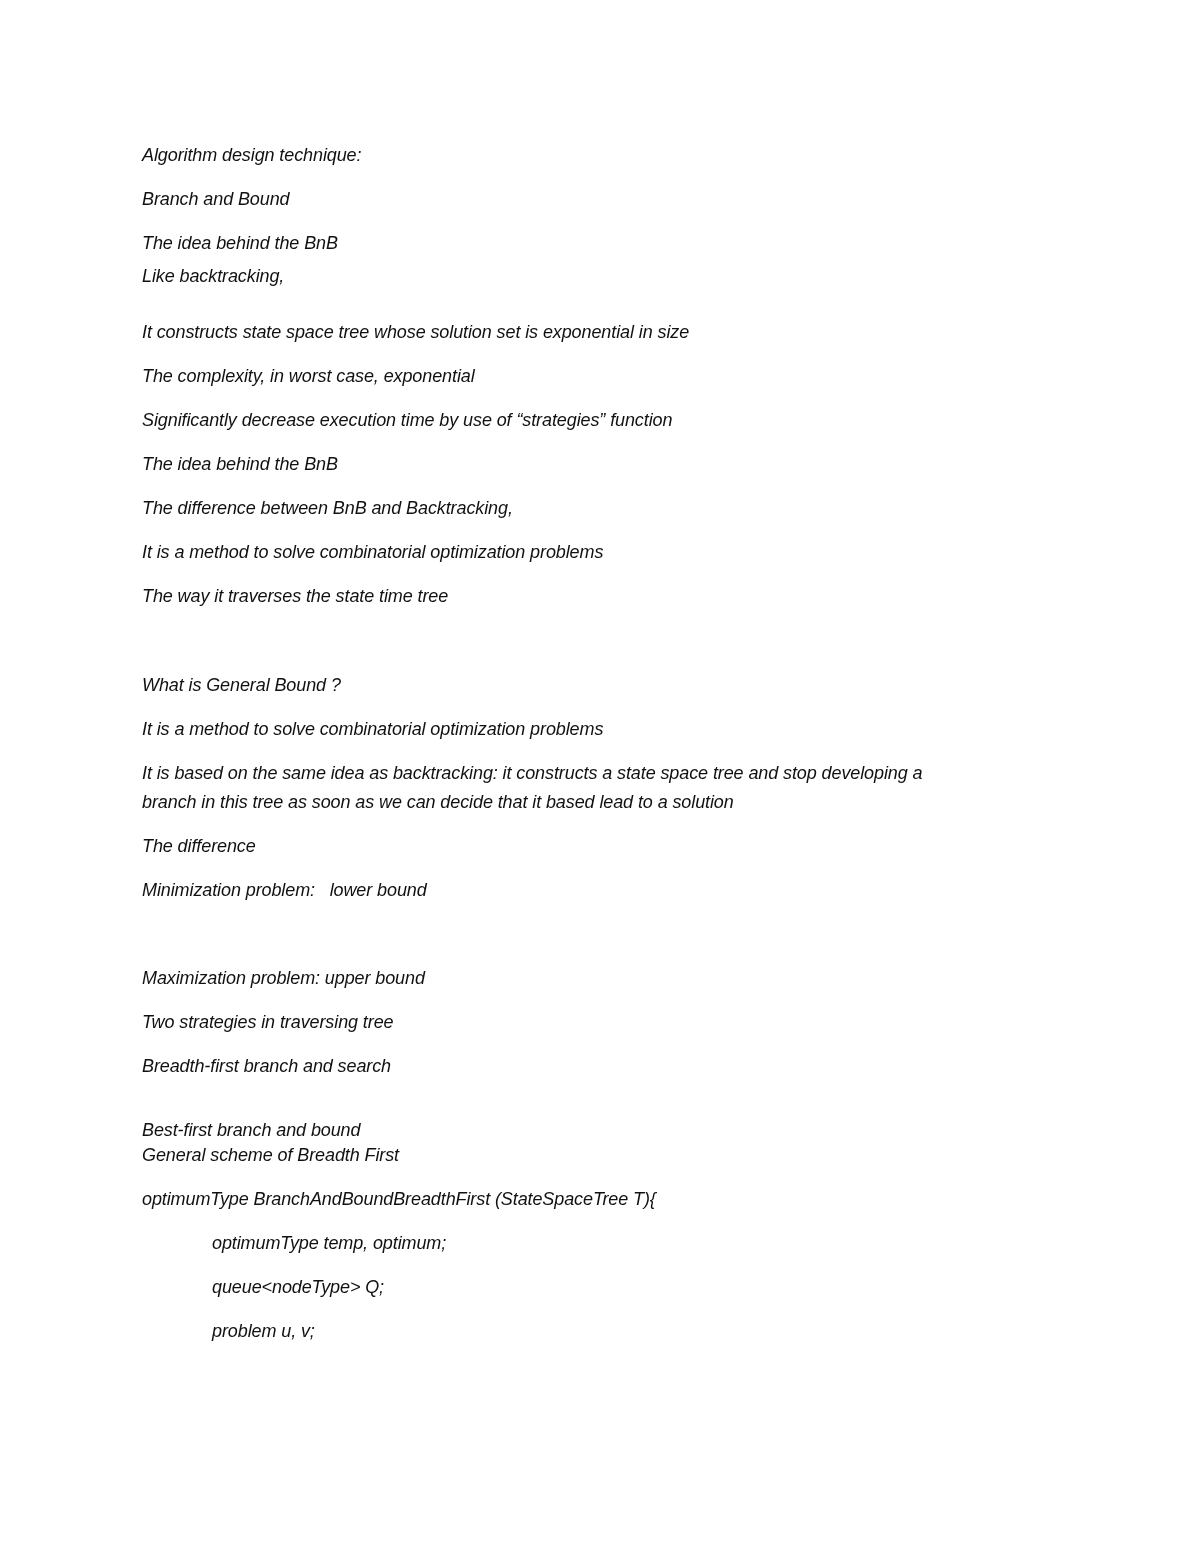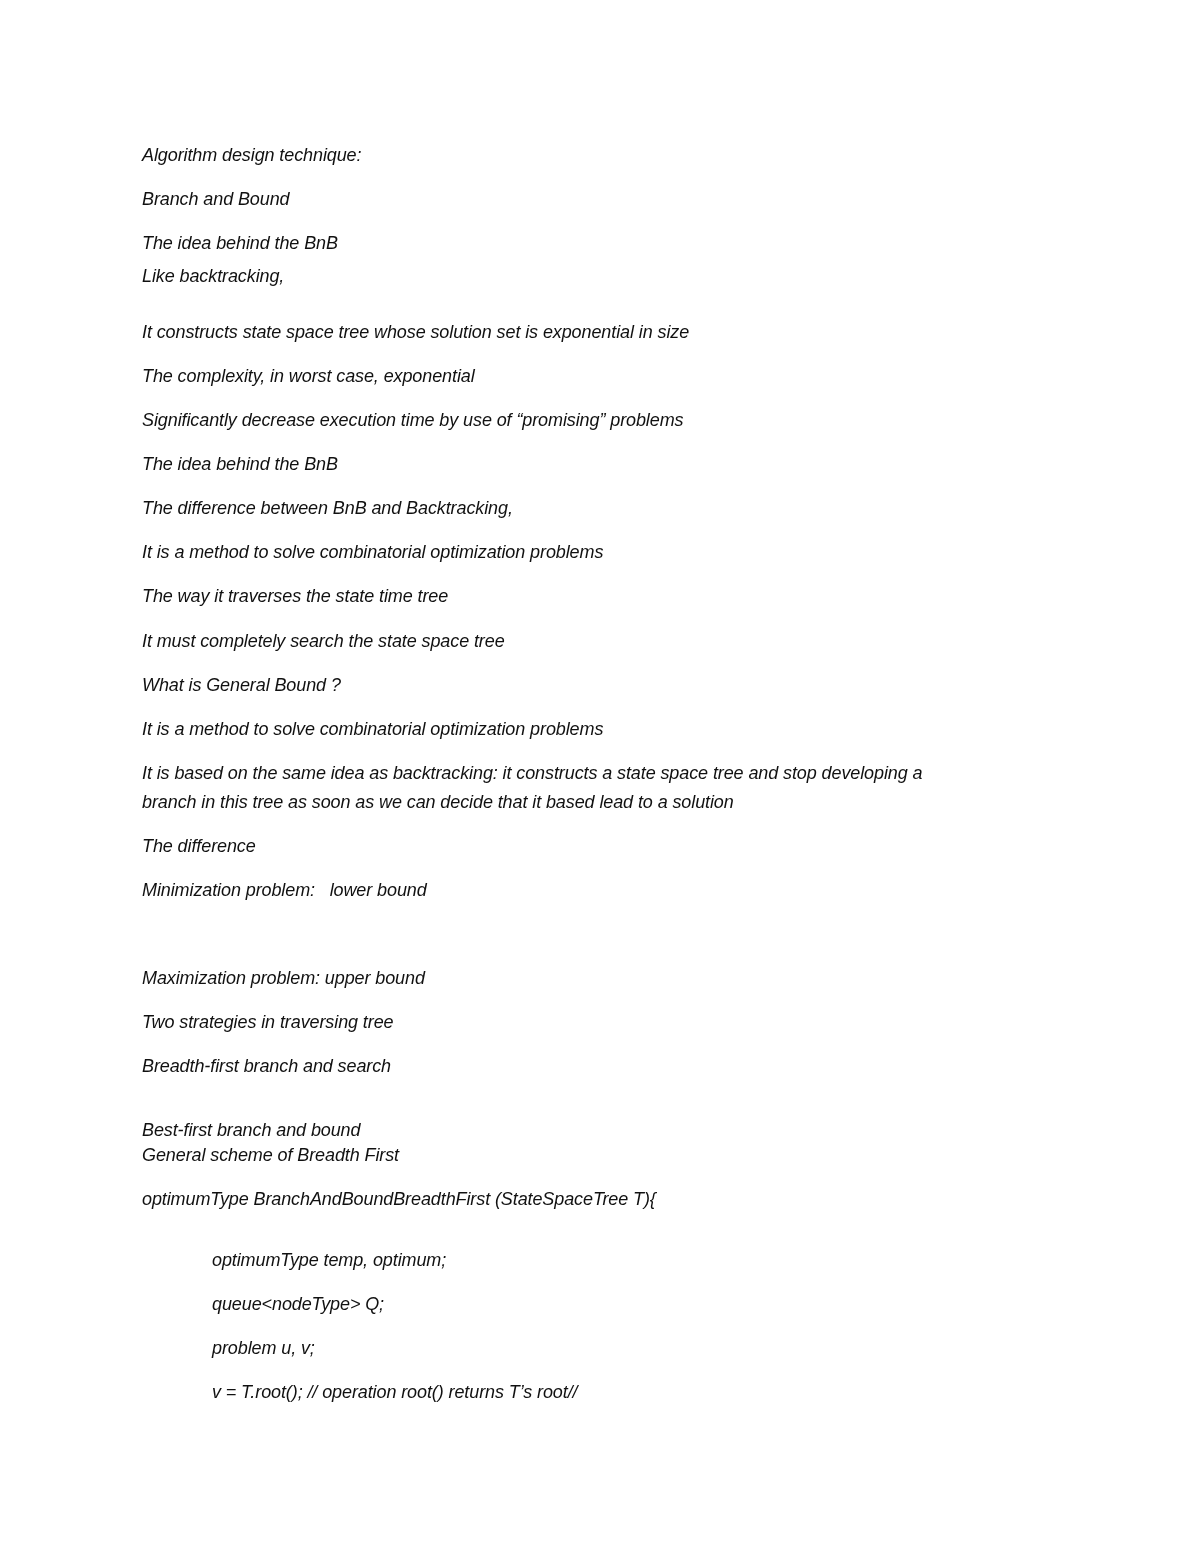--- a/index.html
+++ b/index.html
@@ -8,47 +8,45 @@
   .line {
     position: absolute;
     left: 142px;
     font-family: "Liberation Sans", sans-serif;
     font-style: italic;
     font-size: 18px;
     color: #111;
     white-space: nowrap;
     letter-spacing: -0.1px;
   }
-  .indent { left: 212px; margin-top: 17px; }
+  .indent { left: 212px; }
 </style>
 </head>
 <body>
 
 <div class="page">
   <div class="line" style="top:145px">Algorithm design technique:</div>
   <div class="line" style="top:189px">Branch and Bound</div>
   <div class="line" style="top:233px">The idea behind the BnB</div>
   <div class="line" style="top:266px">Like backtracking,</div>
   <div class="line" style="top:322px">It constructs state space tree whose solution set is exponential in size</div>
   <div class="line" style="top:366px">The complexity, in worst case, exponential</div>
-  <div class="line" style="top:410px">Significantly decrease execution time by use of “promising” problems</div>
+  <div class="line" style="top:410px">Significantly decrease execution time by use of “strategies” function</div>
   <div class="line" style="top:454px">The idea behind the BnB</div>
   <div class="line" style="top:498px">The difference between BnB and Backtracking,</div>
   <div class="line" style="top:542px">It is a method to solve combinatorial optimization problems</div>
   <div class="line" style="top:586px">The way it traverses the state time tree</div>
-  <div class="line" style="top:631px">It must completely search the state space tree</div>
   <div class="line" style="top:675px">What is General Bound ?</div>
   <div class="line" style="top:719px">It is a method to solve combinatorial optimization problems</div>
   <div class="line" style="top:763px">It is based on the same idea as backtracking: it constructs a state space tree and stop developing a</div>
   <div class="line" style="top:792px">branch in this tree as soon as we can decide that it based lead to a solution</div>
   <div class="line" style="top:836px">The difference</div>
   <div class="line" style="top:880px; white-space:pre">Minimization problem:   lower bound</div>
   <div class="line" style="top:968px">Maximization problem: upper bound</div>
   <div class="line" style="top:1012px">Two strategies in traversing tree</div>
   <div class="line" style="top:1056px">Breadth-first branch and search</div>
   <div class="line" style="top:1120px">Best-first branch and bound</div>
   <div class="line" style="top:1145px">General scheme of Breadth First</div>
   <div class="line" style="top:1189px">optimumType BranchAndBoundBreadthFirst (StateSpaceTree T){</div>
   <div class="line indent" style="top:1233px">optimumType temp, optimum;</div>
   <div class="line indent" style="top:1277px">queue&lt;nodeType&gt; Q;</div>
   <div class="line indent" style="top:1321px">problem u, v;</div>
-  <div class="line indent" style="top:1365px">v = T.root(); // operation root() returns T’s root//</div>
 </div>
 
 </body></html>

